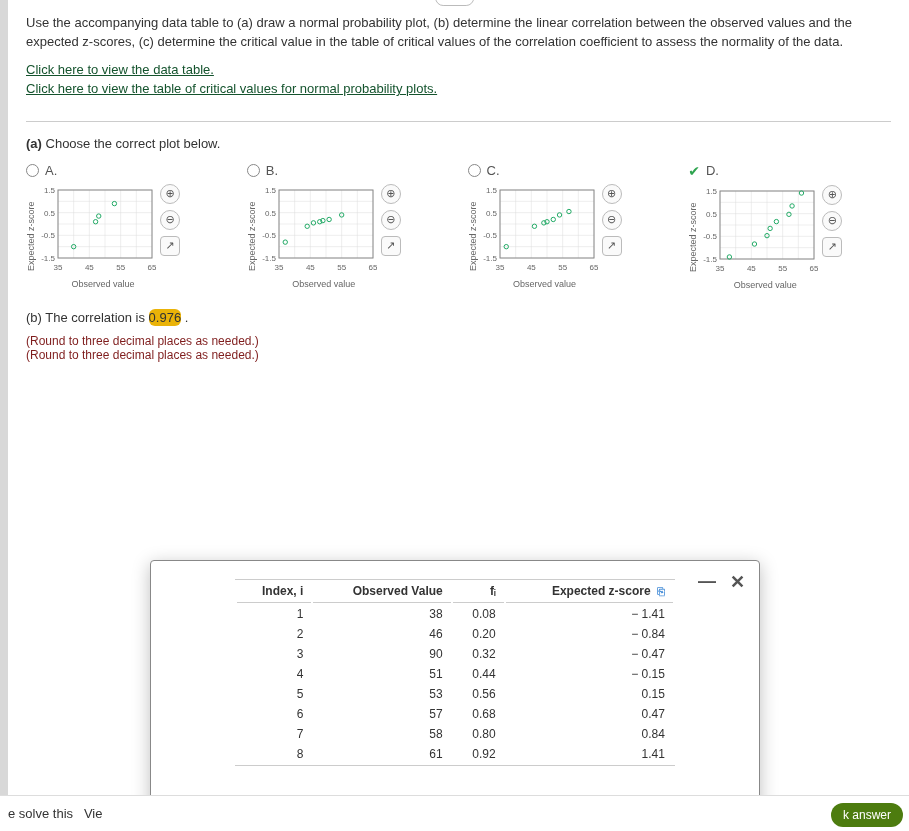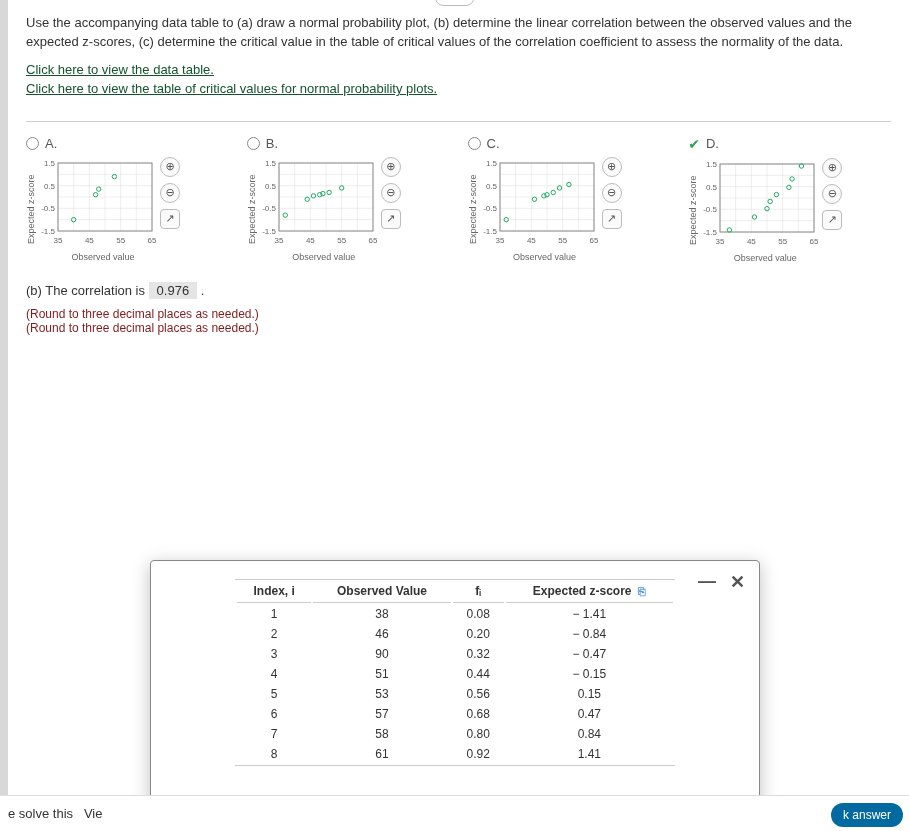--- a/index.html
+++ b/index.html
@@ -42,59 +42,63 @@
   svg.plot { background: #fff; }
   .xlab { font-size: 9px; color:#666; text-align:center; margin-top:2px; margin-left:14px;}
   .plot-tools { display:flex; flex-direction:column; gap:6px; margin-left:4px;}
   .tool-btn {
     width: 20px; height:20px; border:1px solid #bbb; border-radius:50%;
     display:flex; align-items:center; justify-content:center; font-size:11px;
     background:#fafafa; color:#555; cursor:pointer;
   }
   .tool-btn.sq { border-radius:4px; }
   .answer-line { margin: 6px 0; line-height:1.6;}
-  .ans-box { background: #e5e5e5; padding: 1px 8px; }
+  .ans-box { background: #eab308; padding: 1px 0; border-radius: 6px; }
   .empty-box { display:inline-block; width:16px; height:14px; border:1px solid #888; vertical-align:middle;}
   .hint { font-size: 12px; color:#7f1d1d; }
 
   .modal {
     position: absolute; left: 150px; top: 560px; width: 610px; height: 260px;
     background: #fff; border: 1px solid #888; border-radius: 4px;
     box-shadow: 0 4px 18px rgba(0,0,0,.25); padding: 18px 22px;
   }
   .modal-controls { position:absolute; top:10px; right:14px; display:flex; gap:14px; font-size:18px; color:#555;}
   .modal-controls span { cursor:pointer; font-weight:bold;}
   .modal h3 { font-size: 18px; font-weight: normal; margin-bottom: 18px; }
   .data-table { width: 78%; margin: 0 auto; border-top:1px solid #ccc; border-bottom:1px solid #ccc; font-size:12px;}
-  .data-table th, .data-table td { padding: 2px 8px; text-align:center; }
+  .data-table th, .data-table td { padding: 2px 8px; text-align:right; }
   .data-table thead th { font-weight:bold; border-bottom:1px solid #ccc; padding-bottom:4px;}
   .data-table thead th .copy { font-size:10px; color:#4a90d9; margin-left:3px;}
   .footer-bar {
     position:absolute; bottom:0; left:0; right:0; height:36px;
     background:#fff; border-top:1px solid #ddd; display:flex; align-items:center;
     padding:0 8px; font-size:13px; color:#333;
   }
   .footer-bar .answer-btn {
-    position:absolute; right:6px; bottom:4px; background:#0369a1; color:#fff;
+    position:absolute; right:6px; bottom:4px; background:#4d7c0f; color:#fff;
     border:none; border-radius:14px; padding:5px 12px; font-size:12px; cursor:pointer;
   }
 </style>
 </head>
 <body>
 
 <div class="page">
   <p class="prompt">Use the accompanying data table to (a) draw a normal probability plot, (b) determine the linear correlation between the observed values and the expected z-scores, (c) determine the critical value in the table of critical values of the correlation coefficient to assess the normality of the data.</p>
   <div class="links">
     <a href="#">Click here to view the data table.</a>
     <a href="#">Click here to view the table of critical values for normal probability plots.</a>
   </div>
 
   <hr class="rule">
   <div class="ellips">• • •</div>
 
+  <p class="part-label">
+    <b>(a)</b>
+    <span>Choose the correct plot below.</span>
+  </p>
 
   <div class="choices" id="choices">
       <div class="choice">
     <div class="choice-head">
       <span class="radio"></span>
       <span>A.</span>
     </div>
     <div class="plot-wrap">
       <div class="ylab">Expected z-score</div>
       <div>

